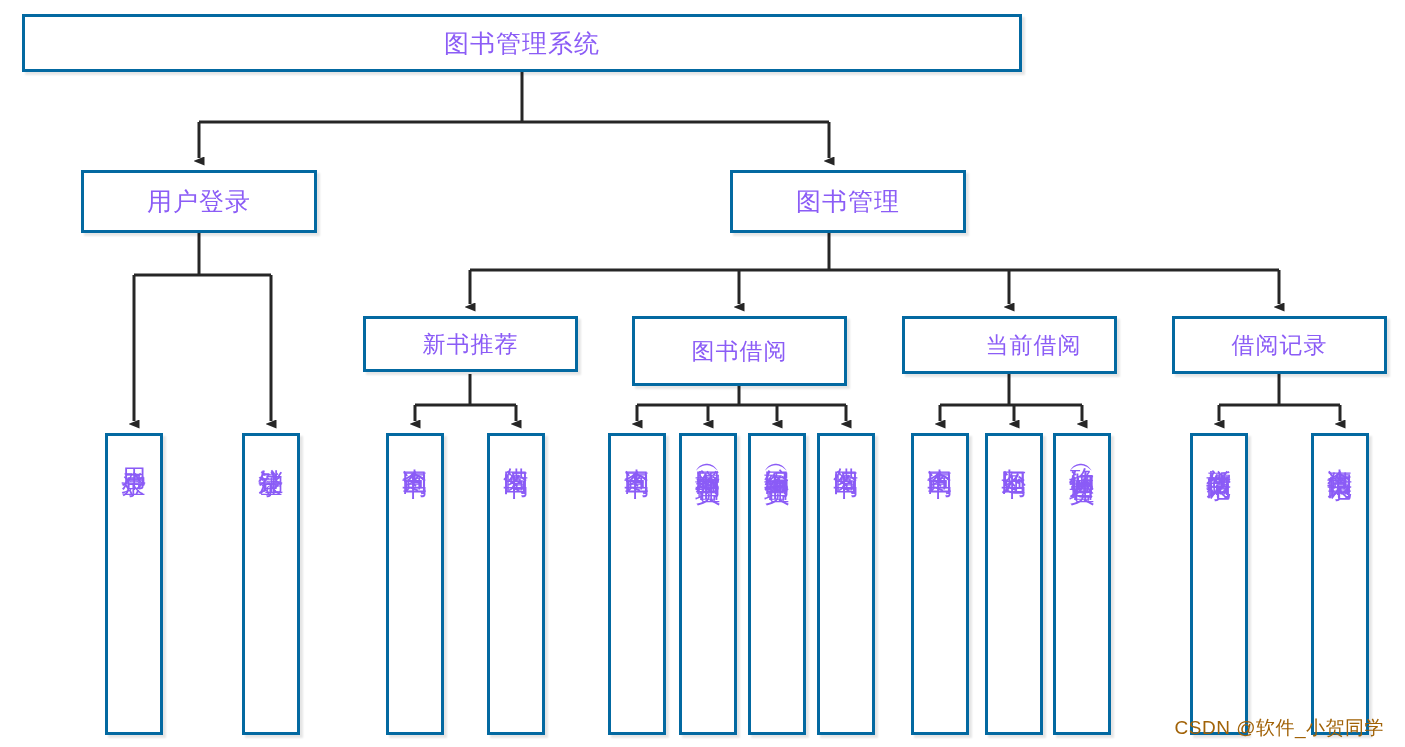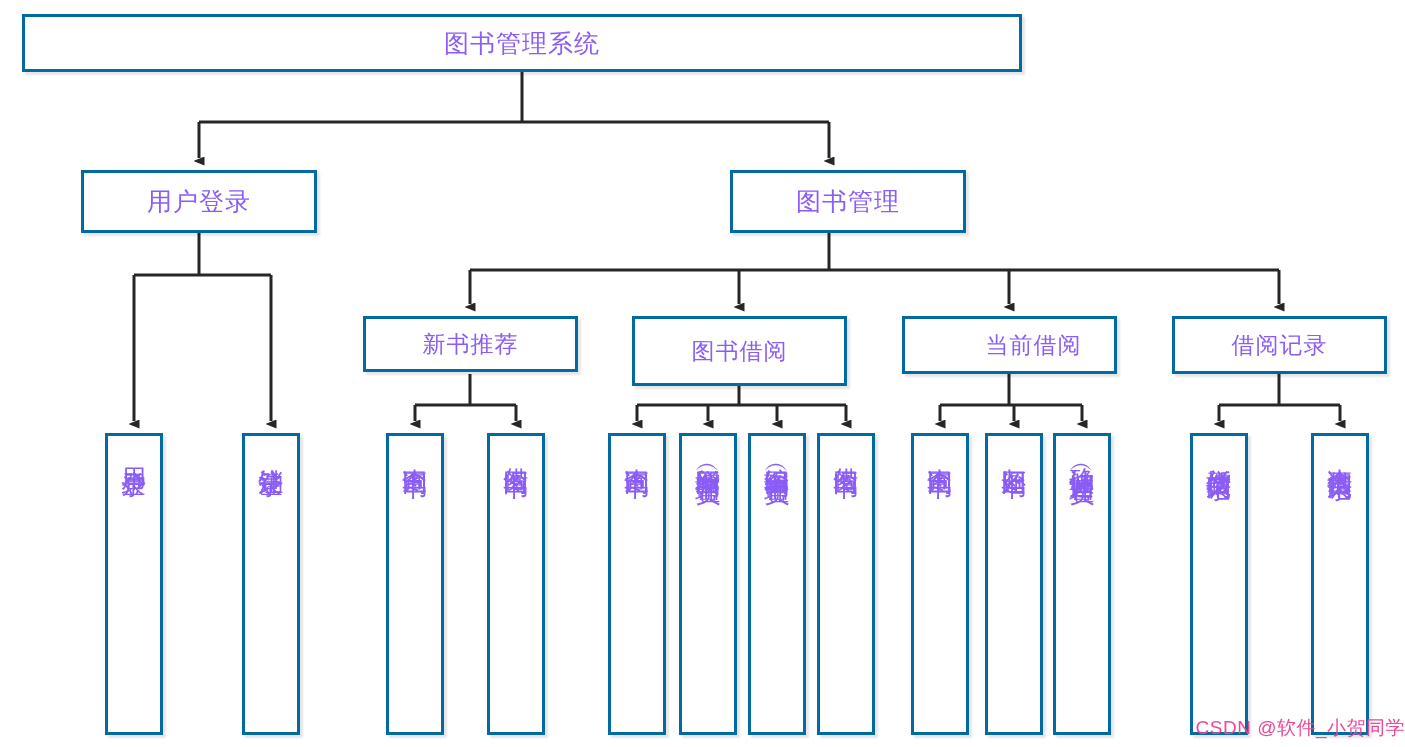--- a/index.html
+++ b/index.html
@@ -53,24 +53,24 @@
     writing-mode: vertical-rl;
     text-orientation: upright;
     font-size: 25px;
     line-height: 1.06;
     letter-spacing: 2px;
     white-space: nowrap;
     display: block;
   }
   .watermark {
     position: absolute;
-    right: 0;
+    right: 21px;
     bottom: 6px;
     font-size: 19px;
-    color: #ec4899;
+    color: #a16207;
     letter-spacing: 0.5px;
     white-space: nowrap;
     user-select: none;
   }
 </style>
 </head>
 <body>
 
 <div id="canvas">
 

